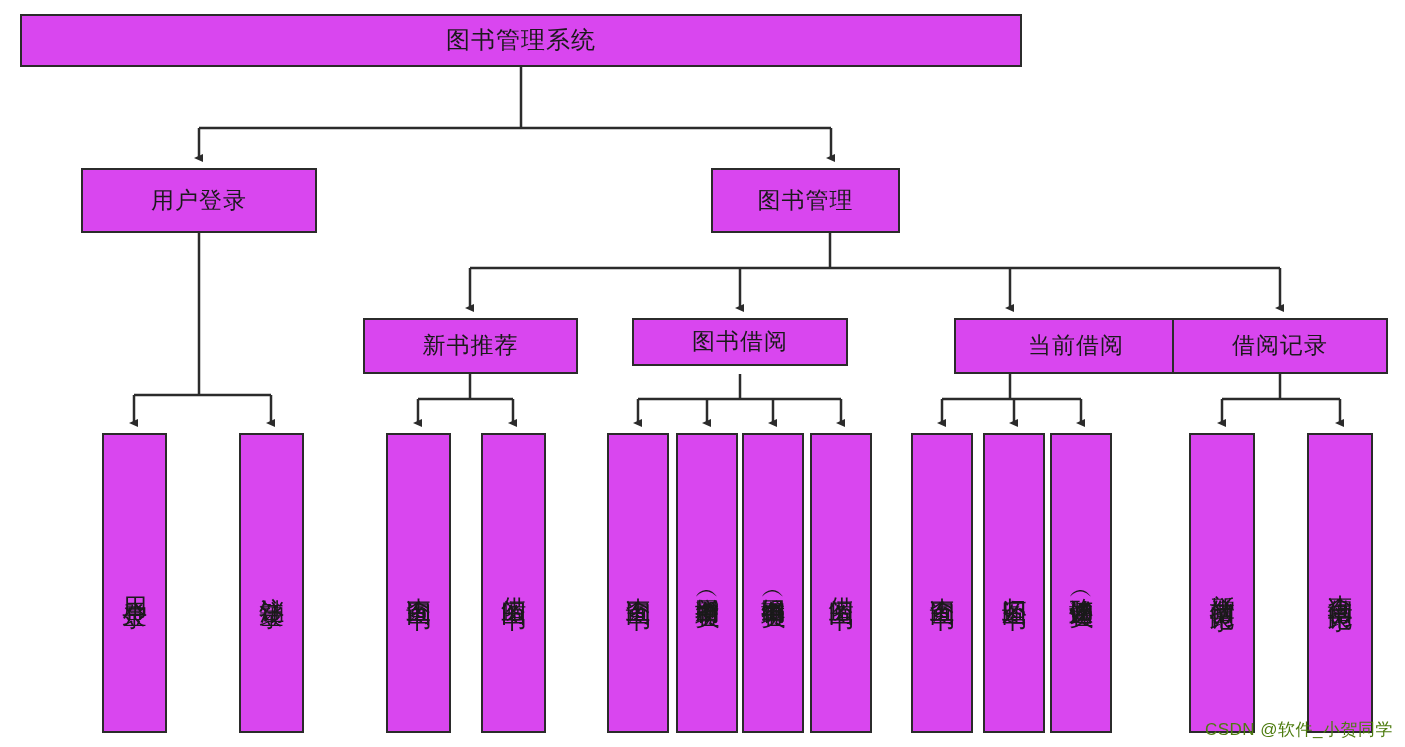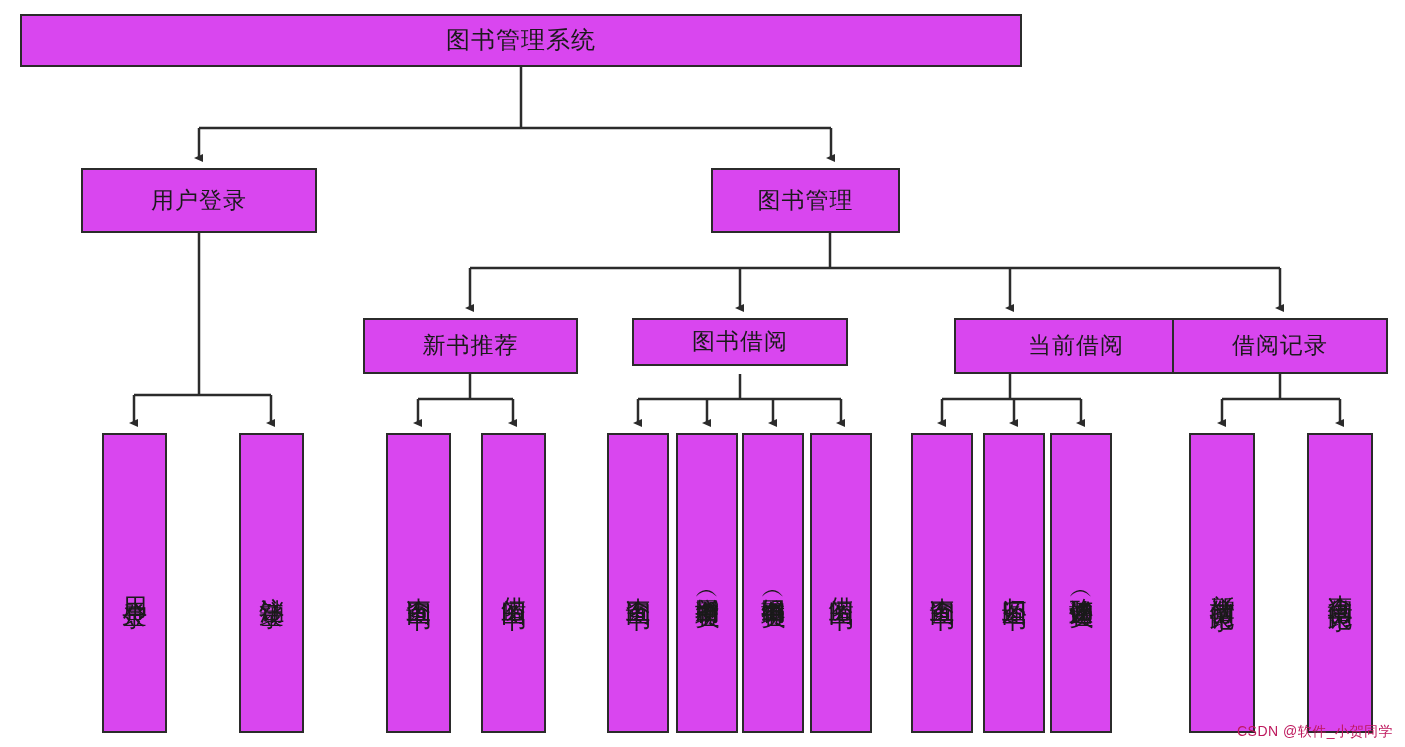--- a/index.html
+++ b/index.html
@@ -56,22 +56,22 @@
     white-space: nowrap;
   }
   .node-v.tight .lbl {
     font-size: 24px;
     letter-spacing: 1px;
   }
   .watermark {
     position: absolute;
     right: 12px;
     bottom: 6px;
-    font-size: 14px;
-    color: #be185d;
+    font-size: 17px;
+    color: #4d7c0f;
     letter-spacing: 0.5px;
     z-index: 3;
     white-space: nowrap;
     margin-left: 32px;
   }
 </style>
 </head>
 <body>
 
 <div id="canvas">

